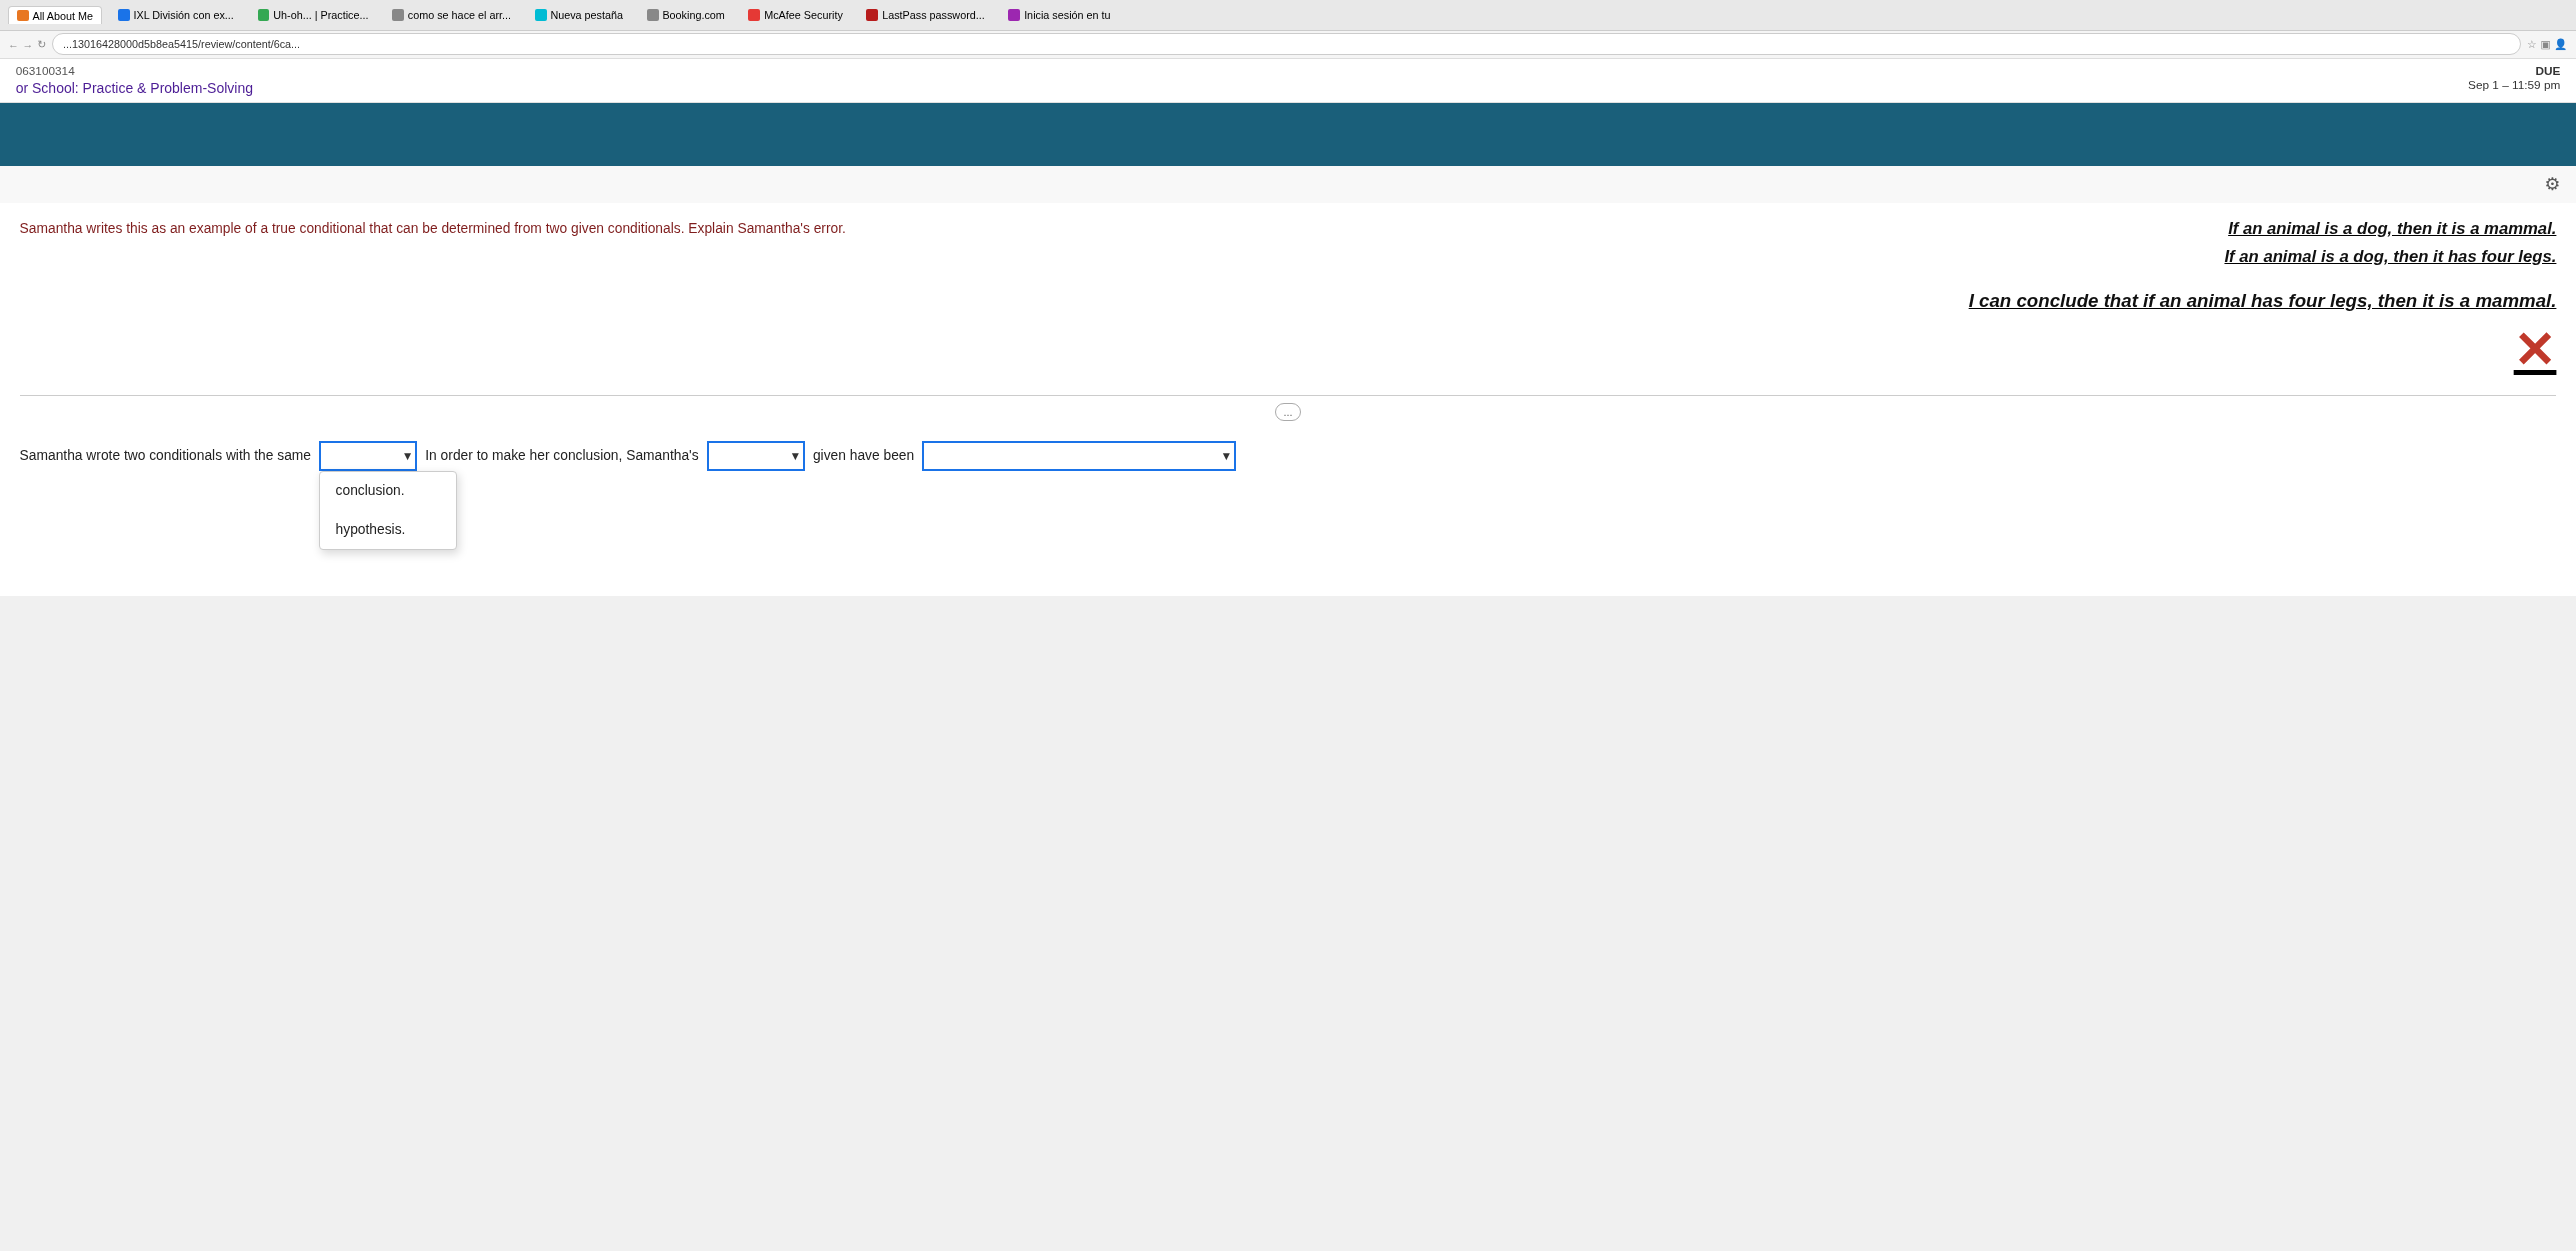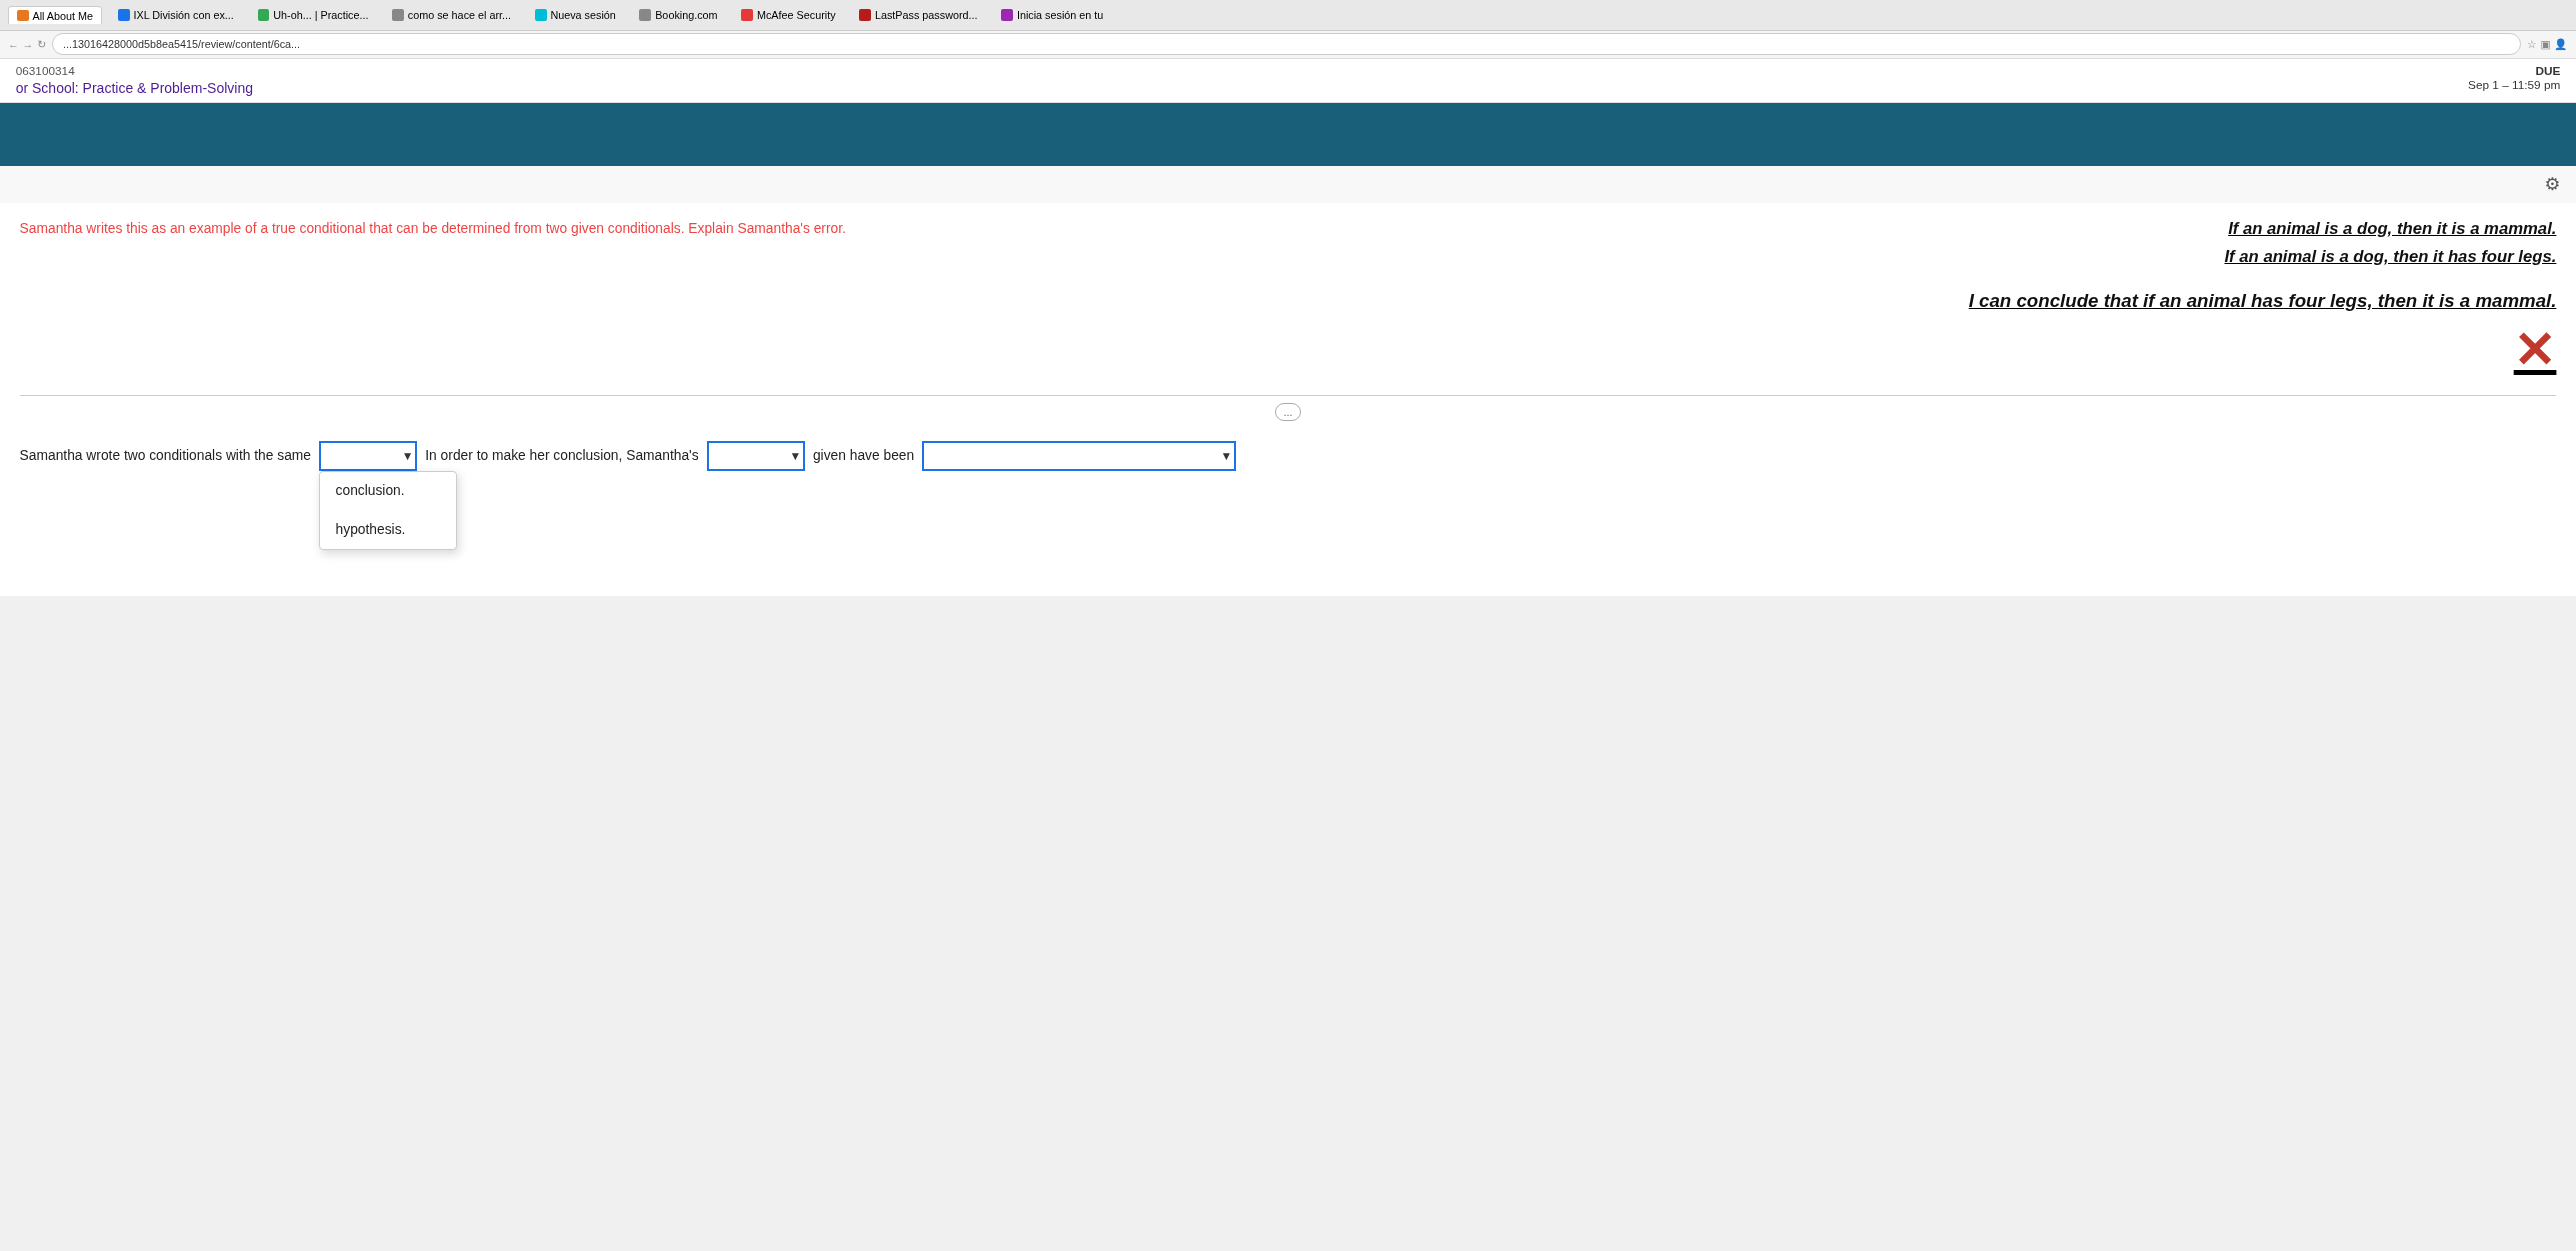--- a/index.html
+++ b/index.html
@@ -140,21 +140,21 @@
 
     
     .question-area {
       display: flex;
       gap: 19.6px;
       padding-bottom: 19.6px;
     }
     .question-text {
       flex: 1;
       font-size: 13.8px;
-      color: #ef4444;
+      color: #7f1d1d;
       line-height: 1.5;
       max-width: 55%;
     }
     .conditionals-box {
       flex: 1;
       display: flex;
       flex-direction: column;
       gap: 7.9px;
       text-align: right;
       text-decoration: underline;
@@ -281,21 +281,21 @@
   <div class="tab">
     <span class="tab-icon green"></span>
     <span>Uh-oh... | Practice...</span>
   </div>
   <div class="tab">
     <span class="tab-icon gray"></span>
     <span>como se hace el arr...</span>
   </div>
   <div class="tab">
     <span class="tab-icon teal"></span>
-    <span>Nueva sesión</span>
+    <span>Nueva pestaña</span>
   </div>
   <div class="tab">
     <span class="tab-icon gray"></span>
     <span>Booking.com</span>
   </div>
   <div class="tab">
     <span class="tab-icon red"></span>
     <span>McAfee Security</span>
   </div>
   <div class="tab">

